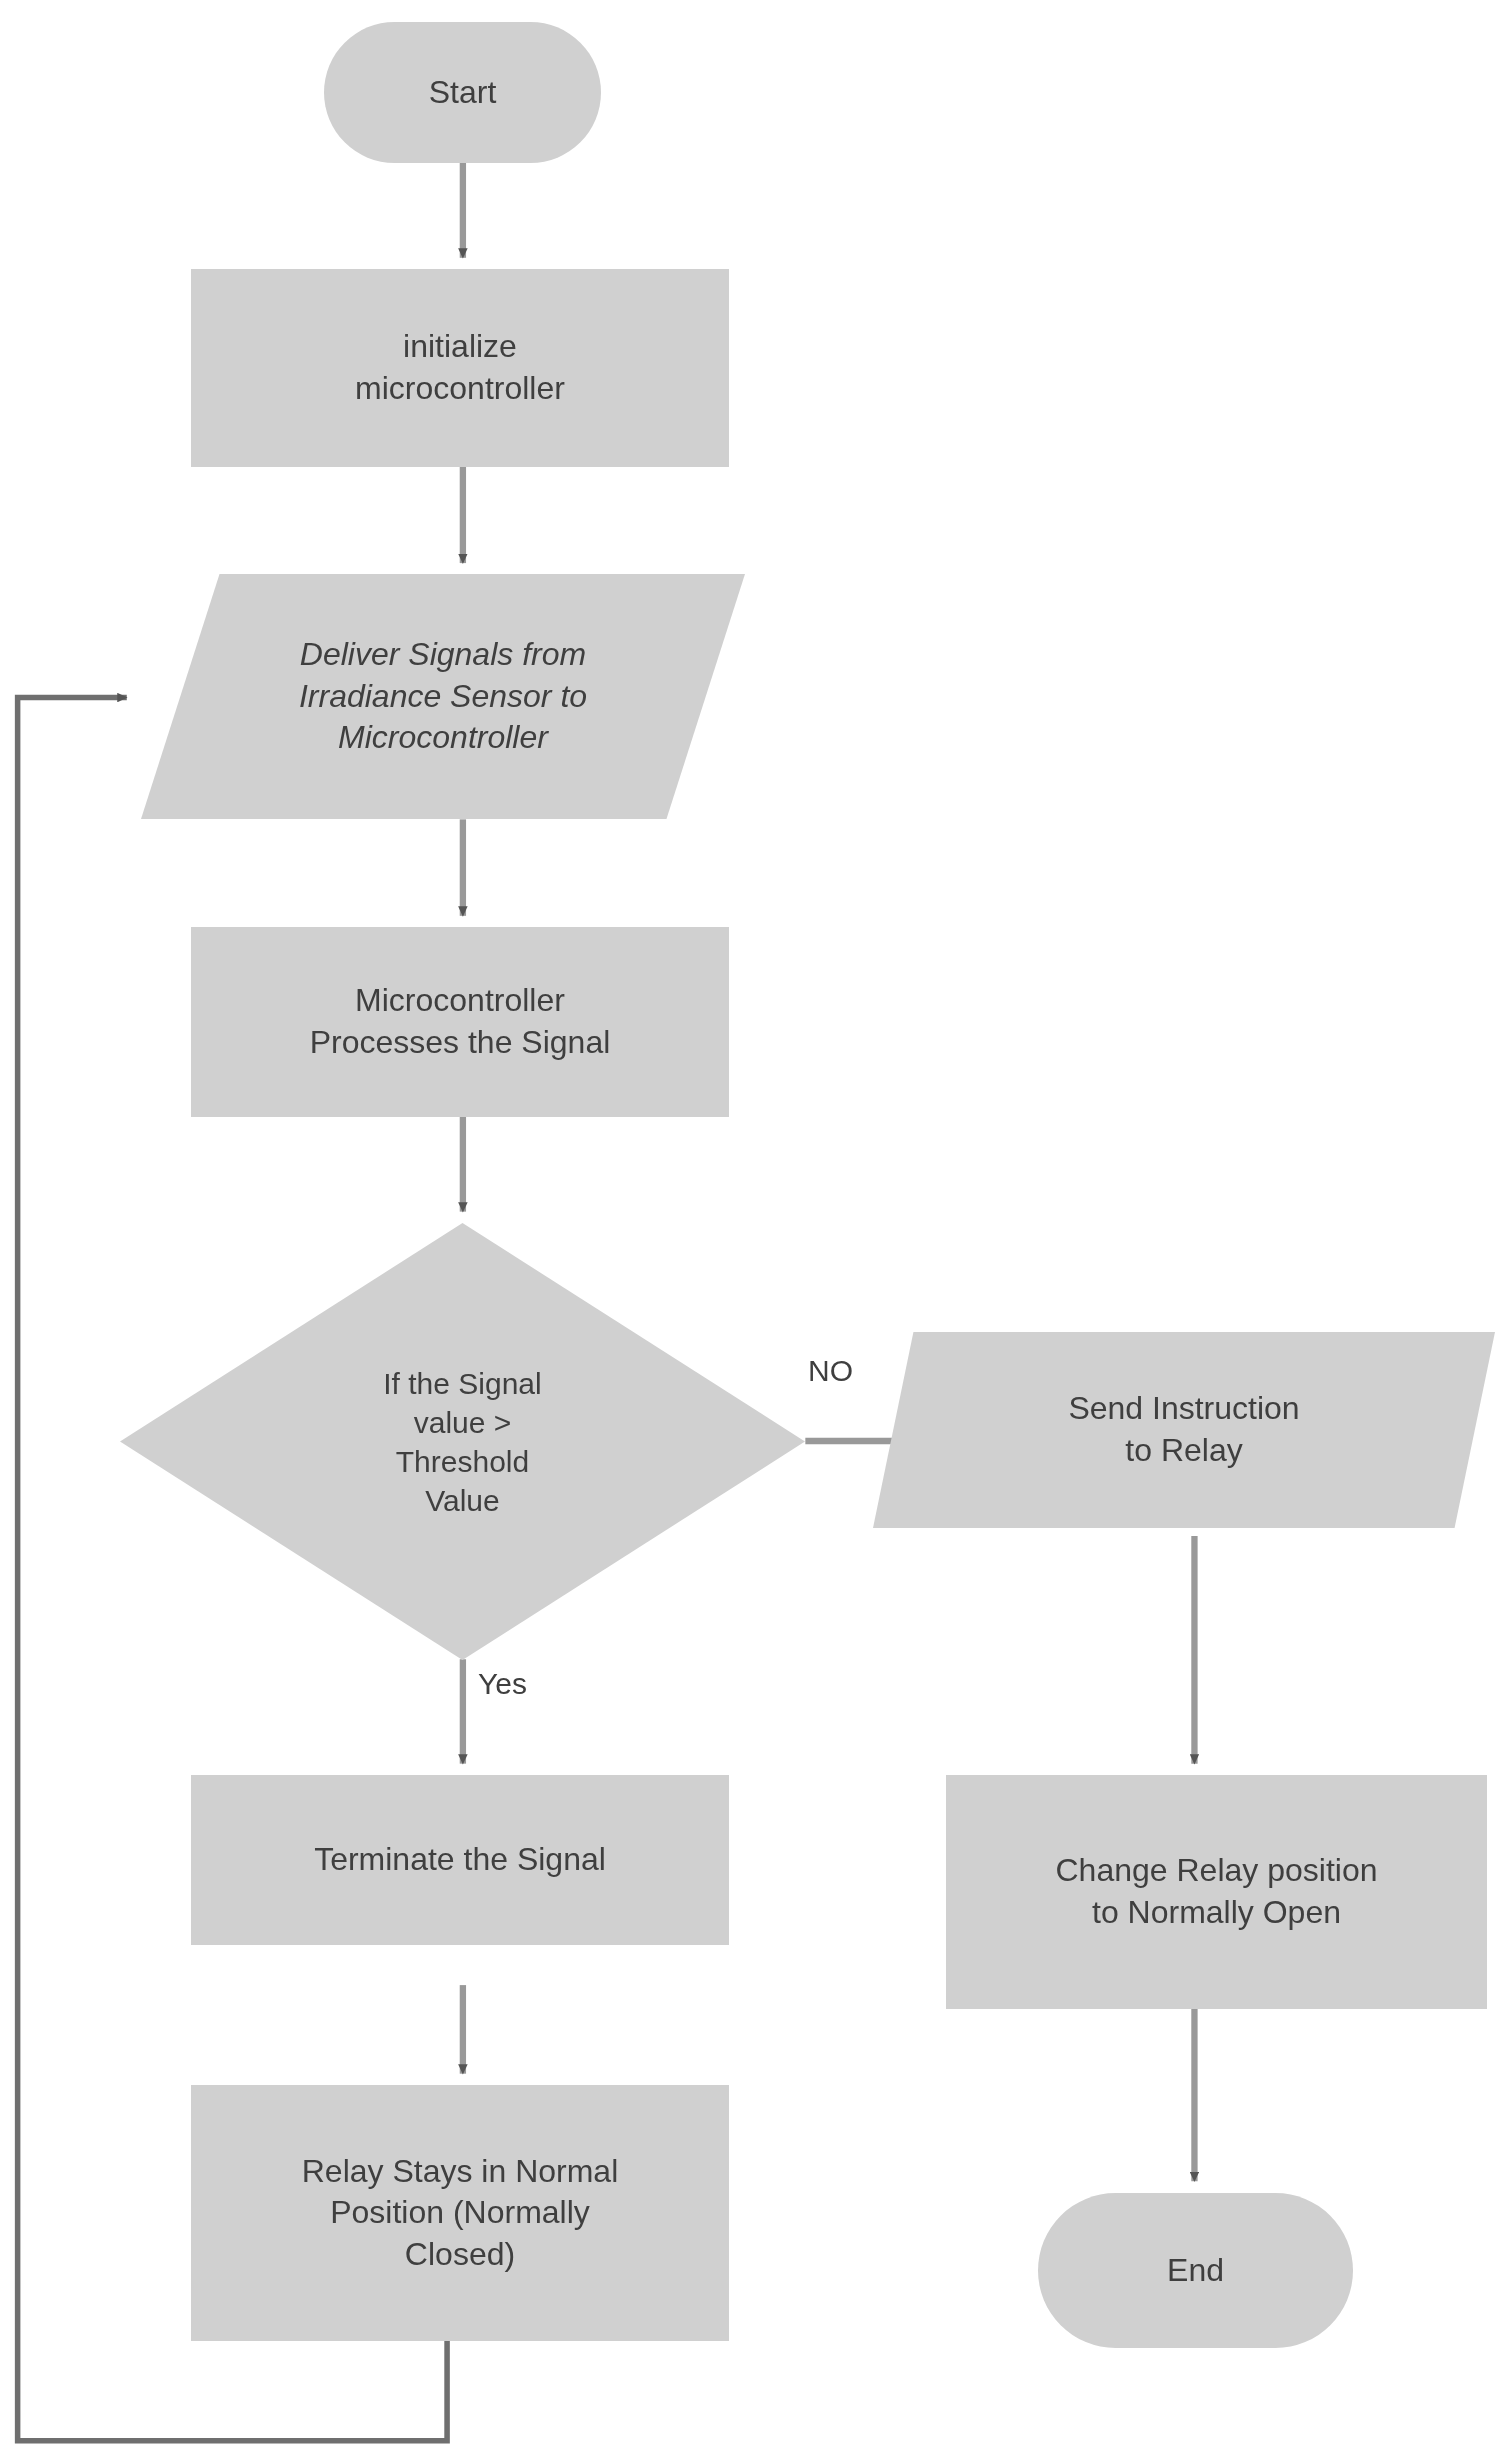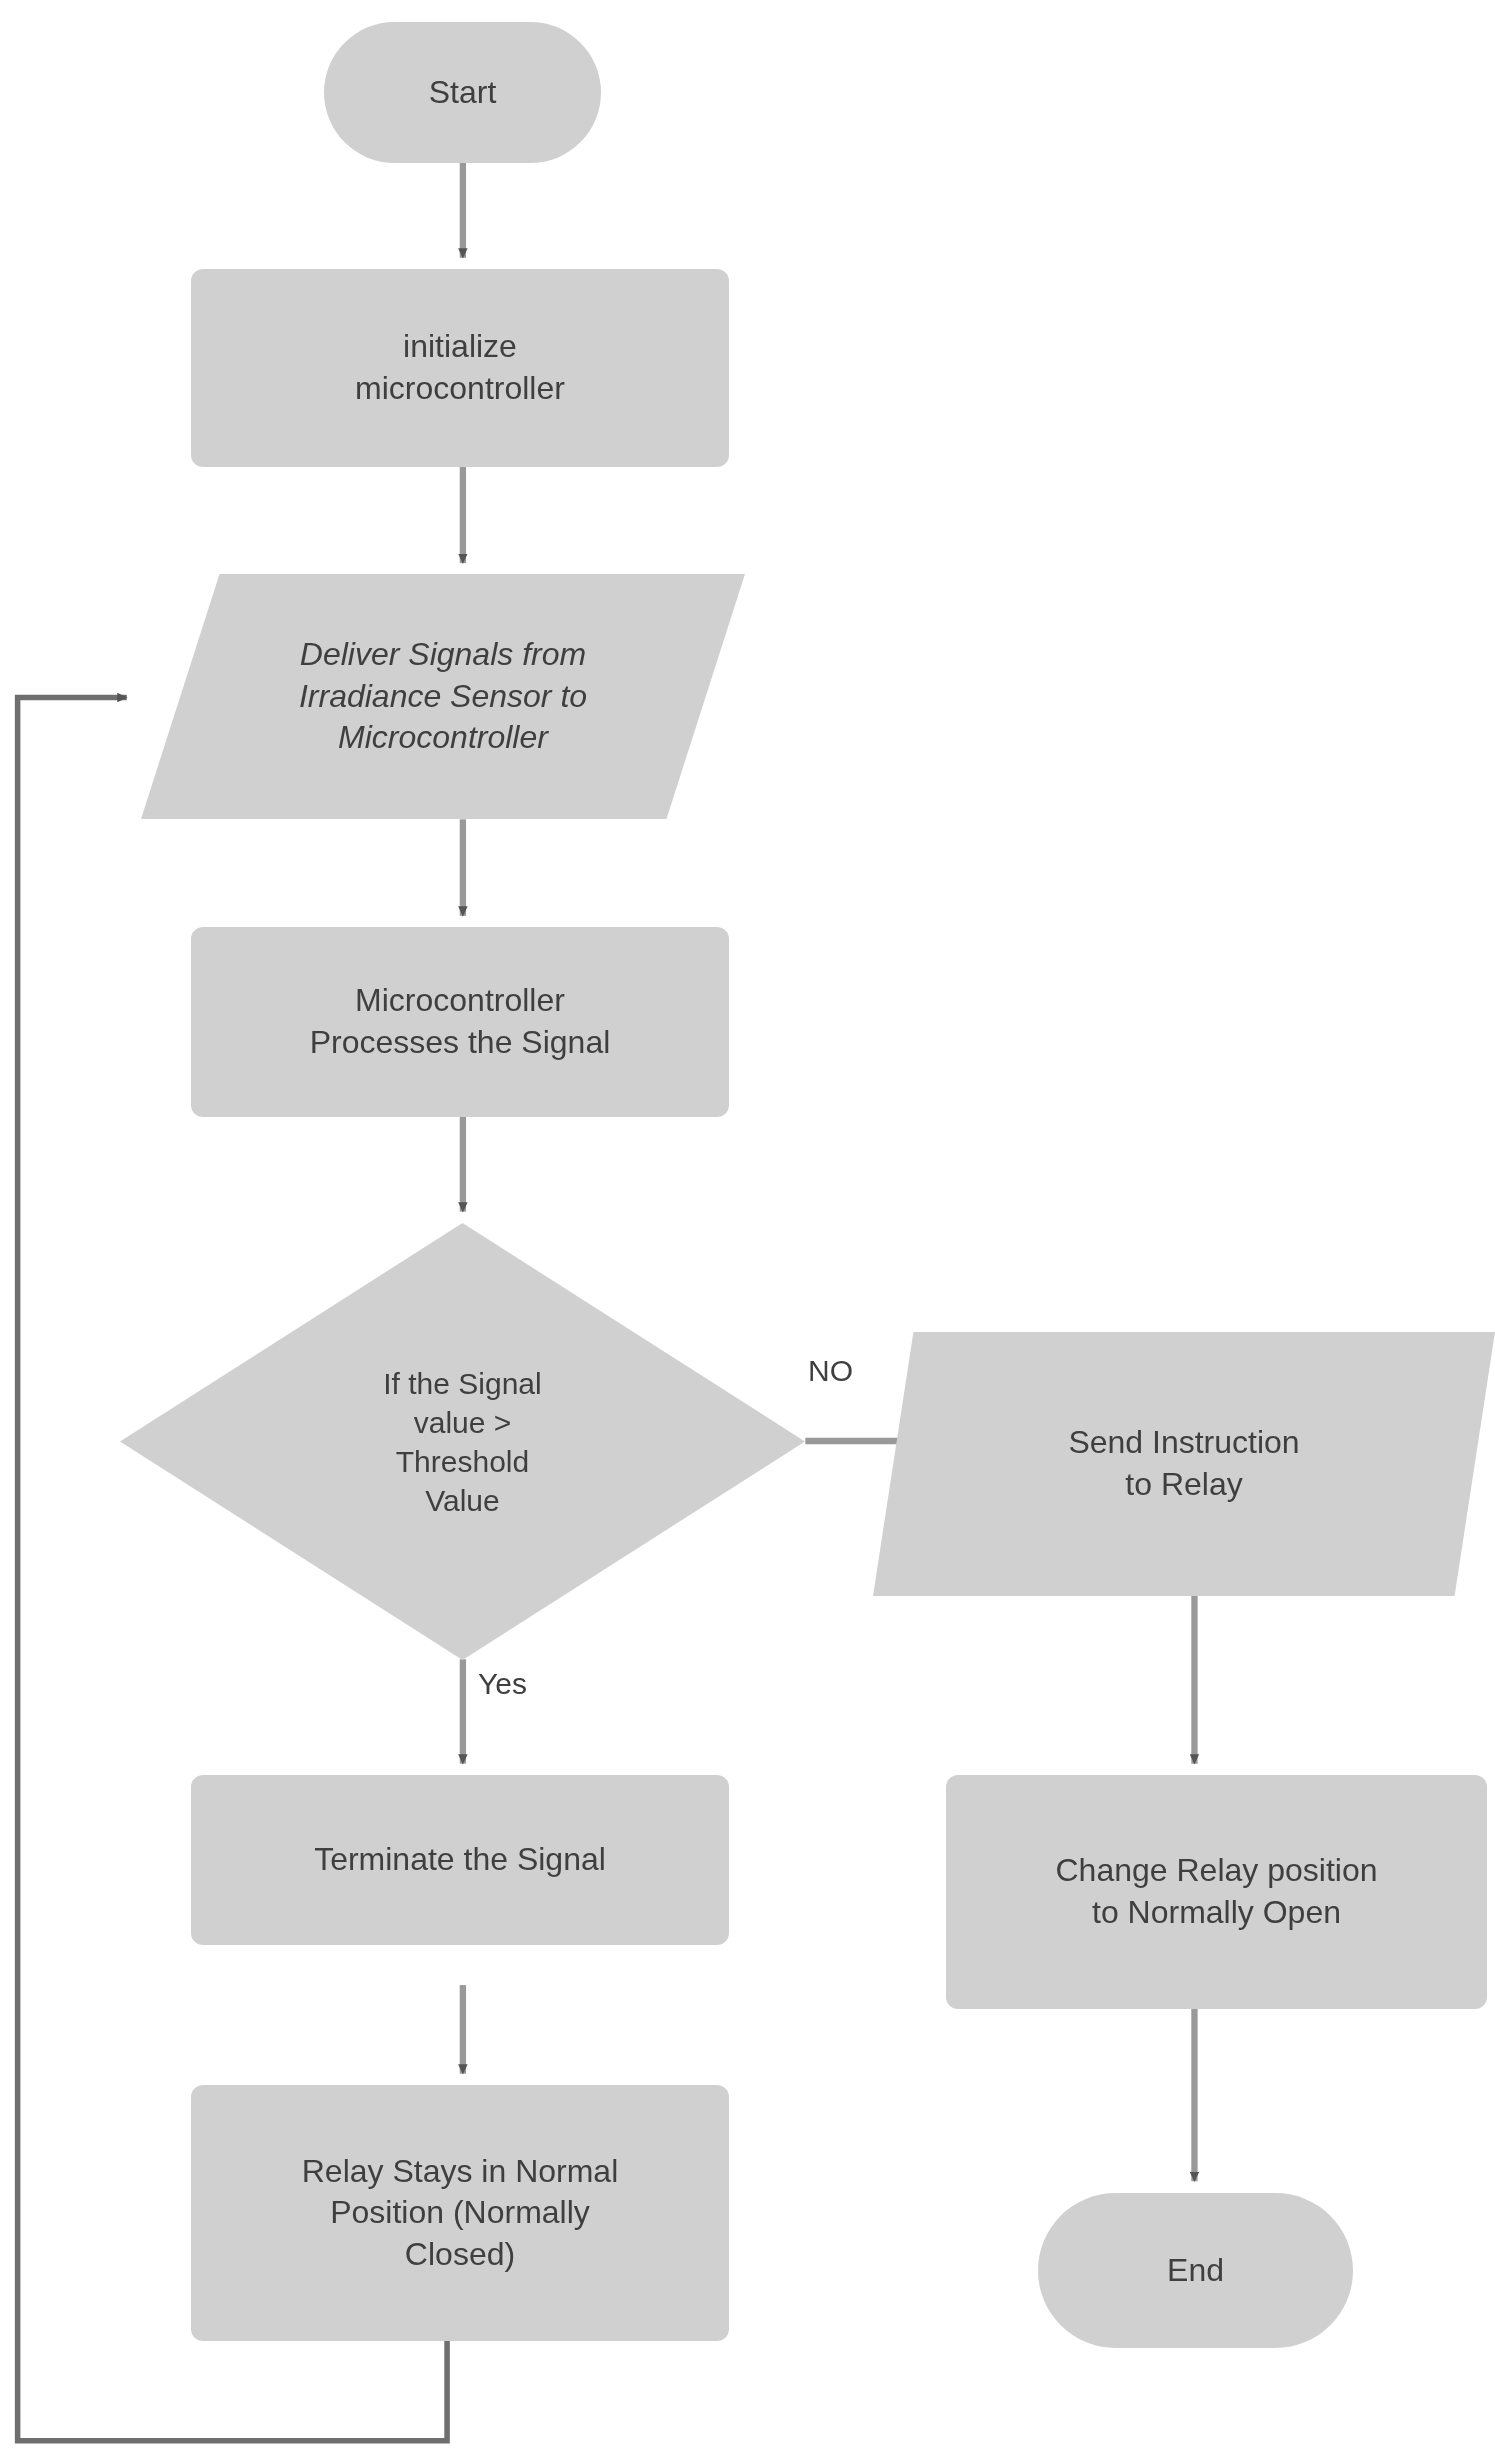--- a/index.html
+++ b/index.html
@@ -25,21 +25,21 @@
     align-items: center;
     justify-content: center;
     text-align: center;
     color: #3f3f3f;
     background: #d0d0d0;
     line-height: 1.30;
     white-space: pre-line;
     padding: 20px 8px;
   }
   .node.process {
-    border-radius: 12px;
+    border-radius: 0;
   }
   .node.terminator {
     border-radius: 790px;
   }
   .node.io {
     background: transparent;
     padding: 0;
   }
   .io .io-shape {
     position: absolute;
@@ -160,21 +160,21 @@
   </div>
 
   <div class="node decision" style="left:120px; top:1223px; width:685px; height:437px; font-size:30px;">
     <div class="dia-shape"></div>
     <span class="dia-label">If the Signal
 value &gt;
 Threshold
 Value</span>
   </div>
 
-  <div class="node io" style="left:873px; top:1332px; width:622px; height:264px; font-size:32px;">
+  <div class="node io" style="left:873px; top:1332px; width:622px; height:196px; font-size:32px;">
     <div class="io-shape" style="clip-path: polygon(6.5% 0%, 100% 0%, 93.5% 100%, 0% 100%);"></div>
     <span class="io-label">Send Instruction
 to Relay</span>
   </div>
 
   <div class="node process" style="left:191px; top:1775px; width:538px; height:170px; font-size:32px;">
     <span>Terminate the Signal</span>
   </div>
 
   <div class="node process" style="left:191px; top:2085px; width:538px; height:256px; font-size:32px;">

